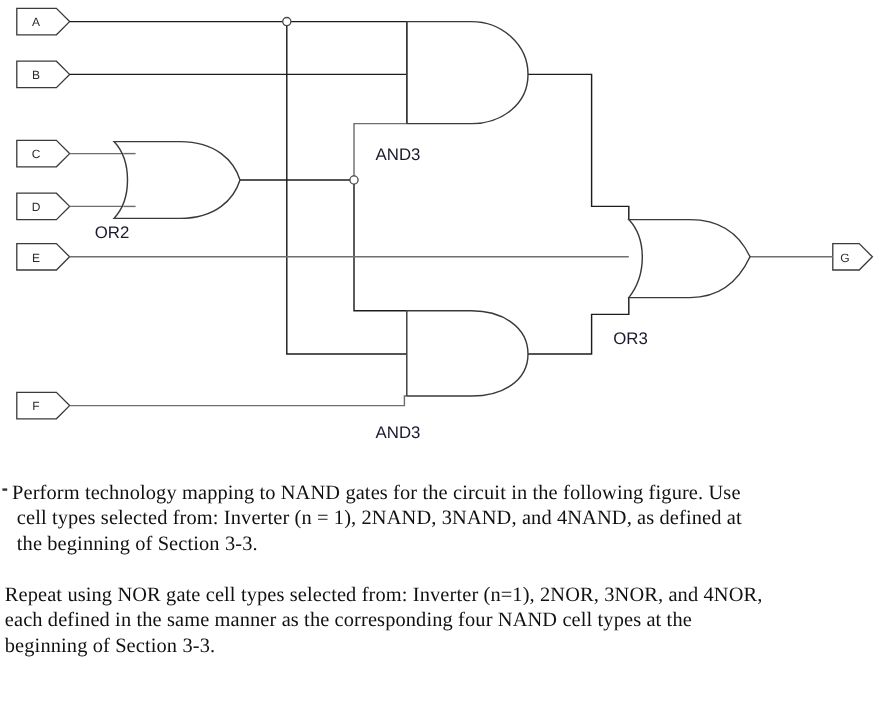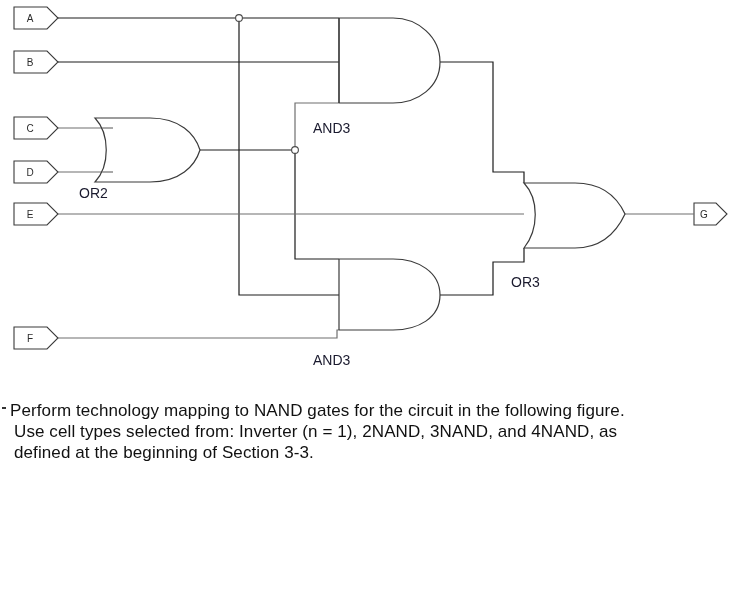--- a/index.html
+++ b/index.html
@@ -27,21 +27,21 @@
     height: 386px;
   }
   .circuit-figure svg {
     display: block;
   }
   .text-block {
     position: absolute;
     left: 0;
     top: 386px;
     width: 660px;
-    font-family: Liberation Sans, sans-serif;
+    font-family: Liberation Serif, serif;
   }
   .para {
     position: relative;
     font-size: 17px;
     line-height: 21px;
     color: #111111;
     letter-spacing: 0.1px;
   }
   .para-1 {
     margin: 14px 0 0 0;
@@ -183,15 +183,18 @@
       </g>
 
     </svg>
   </div>
 
   <div class="text-block">
     <p class="para para-1">
       <span class="lead-dot"></span>
       <span>Perform technology mapping to NAND gates for the circuit in the following figure. Use cell types selected from: Inverter (n = 1), 2NAND, 3NAND, and 4NAND, as defined at the beginning of Section 3-3.</span>
     </p>
+    <p class="para para-2">
+      <span>Repeat using NOR gate cell types selected from: Inverter (n=1), 2NOR, 3NOR, and 4NOR, each defined in the same manner as the corresponding four NAND cell types at the beginning of Section 3-3.</span>
+    </p>
   </div>
 
 </div>
 
 </body></html>

